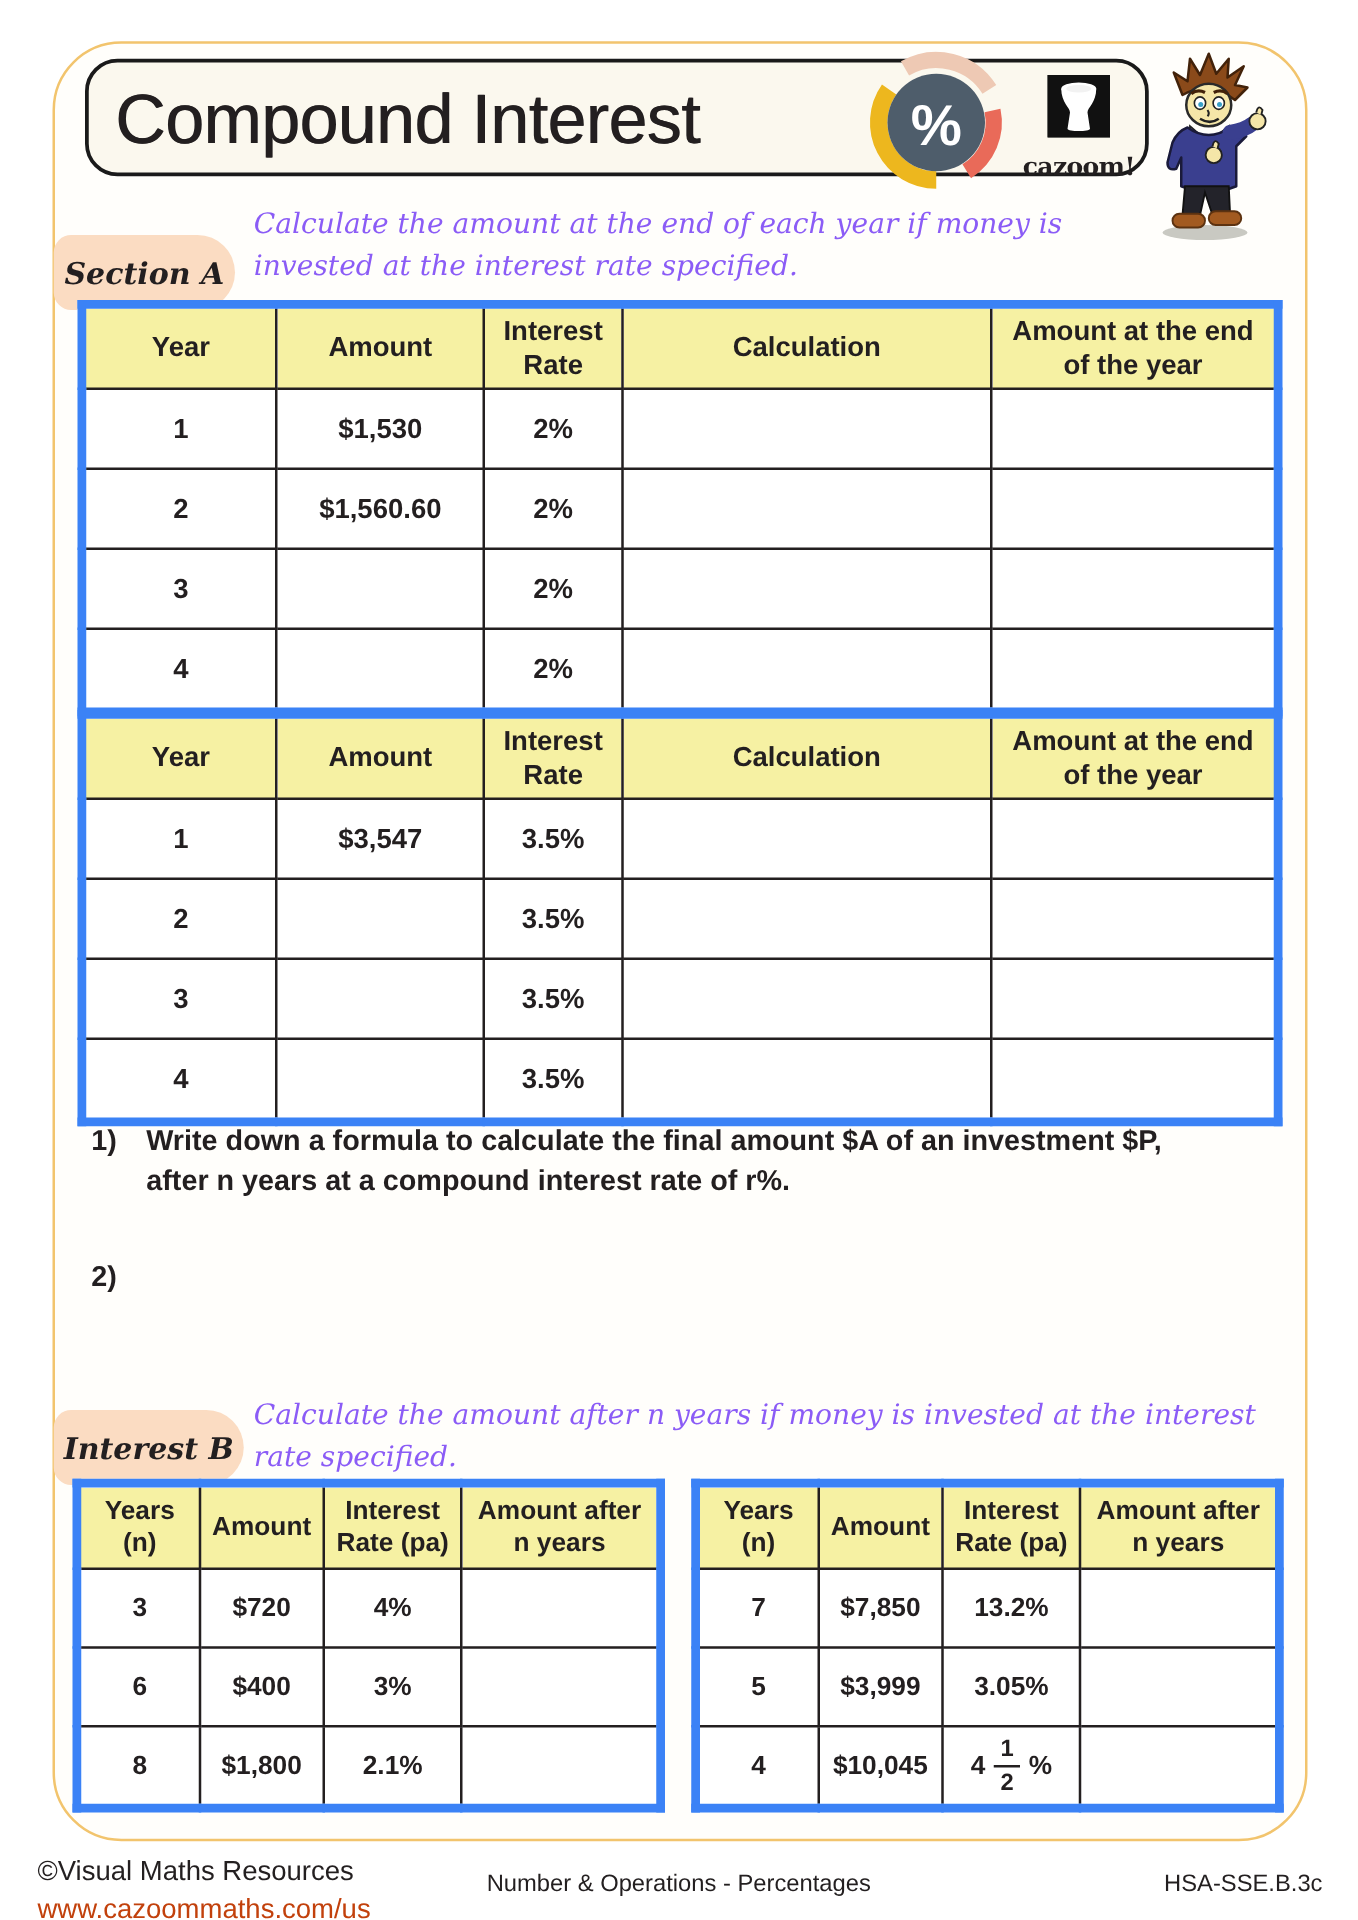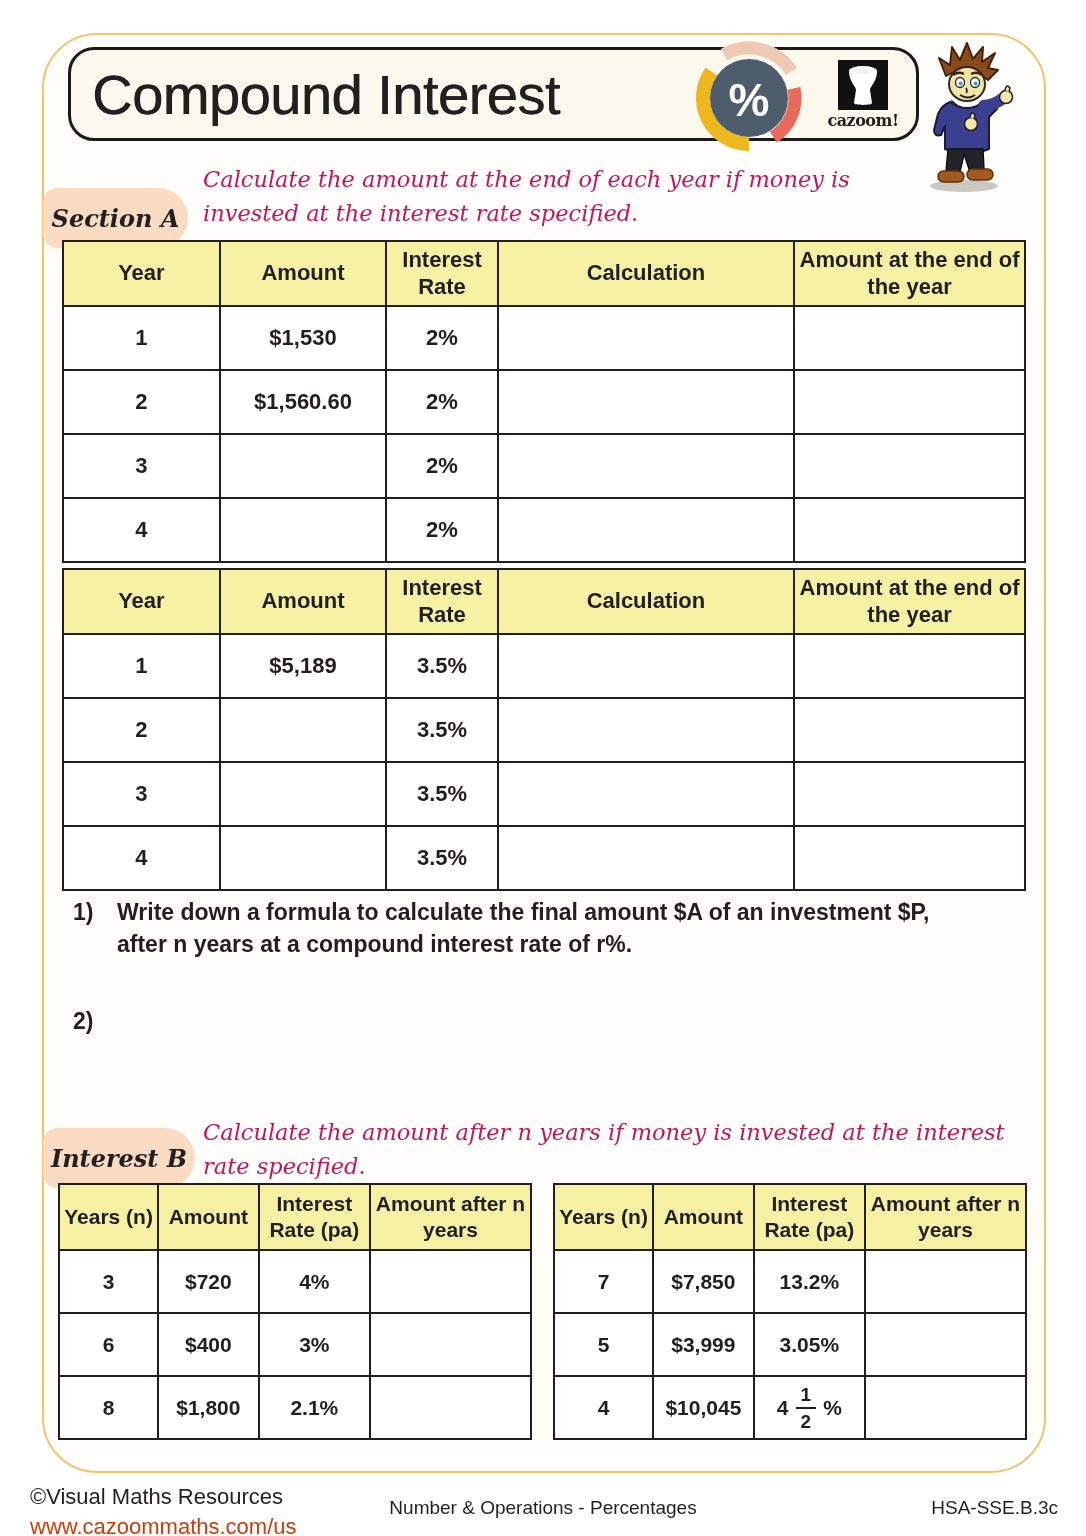--- a/index.html
+++ b/index.html
@@ -17,40 +17,40 @@
     display:flex;align-items:center;
   }
   .title{
     font-size:56px;font-weight:normal;letter-spacing:-0.5px;padding-left:21px;
     text-shadow:0.6px 0 0 currentColor;
   }
   .donut{position:absolute;left:692px;top:41px;width:114px;height:114px;}
   .brand{position:absolute;left:817px;top:60px;width:92px;text-align:center;}
   .brand-box{width:50px;height:50px;background:#111;margin:0 auto;display:block;}
   .brand-name{
-    font-family:"DejaVu Serif", serif;font-weight:bold;font-size:16px;
-    margin-top:1px;letter-spacing:-0.5px;
+    font-family:"DejaVu Serif", serif;font-weight:bold;font-size:20px;
+    margin-top:11px;letter-spacing:-0.5px;
   }
   .character{position:absolute;left:922px;top:40px;}
 
   .section-label{
     position:absolute;left:43px;height:60px;background:#fbdcc2;
     border-radius:14px 30px 30px 14px;display:flex;align-items:center;justify-content:center;
     font-family:"DejaVu Serif", serif;font-style:italic;font-weight:bold;font-size:24px;margin-top:28px;
   }
   #section-a-label{top:160px;width:145px;}
   #section-b-label{top:1100px;width:152px;}
   .instructions{
     position:absolute;font-family:"DejaVu Serif", serif;font-style:italic;
-    font-size:22.5px;line-height:1.5;color:#be185d;
+    font-size:22.5px;line-height:1.5;color:#8b5cf6;
   }
   #instructions-a{left:203px;top:163px;width:725px;}
   #instructions-b{left:203px;top:1116px;width:845px;}
 
-  table{border-collapse:collapse;table-layout:fixed;position:absolute;background:#fff;border:1px solid #3b82f6;}
+  table{border-collapse:collapse;table-layout:fixed;position:absolute;background:#fff;border:7px solid #3b82f6;}
   th,td{border:2px solid #231f20;text-align:center;vertical-align:middle;
         font-weight:bold;padding:0 4px;overflow:hidden;}
   thead th{background:#f6f1a3;line-height:1.22;}
   .table-a{left:62px;top:240px;width:964px;font-size:22px;}
   .table-a thead th{height:63px;}
   .table-a tbody td{height:62px;}
   #table-a2{top:568px;}
   .table-b{width:474px;top:1183px;font-size:21px;}
   .table-b thead th{height:64px;}
   .table-b tbody td{height:61px;}
@@ -188,21 +188,21 @@
         <th>Year</th>
         <th>Amount</th>
         <th>Interest Rate</th>
         <th>Calculation</th>
         <th>Amount at the end of the year</th>
       </tr>
     </thead>
   <tbody>
       <tr>
         <td>1</td>
-        <td>$5,189</td>
+        <td>$3,547</td>
         <td>3.5%</td>
         <td></td>
         <td></td>
       </tr>
       <tr>
         <td>2</td>
         <td></td>
         <td>3.5%</td>
         <td></td>
         <td></td>

